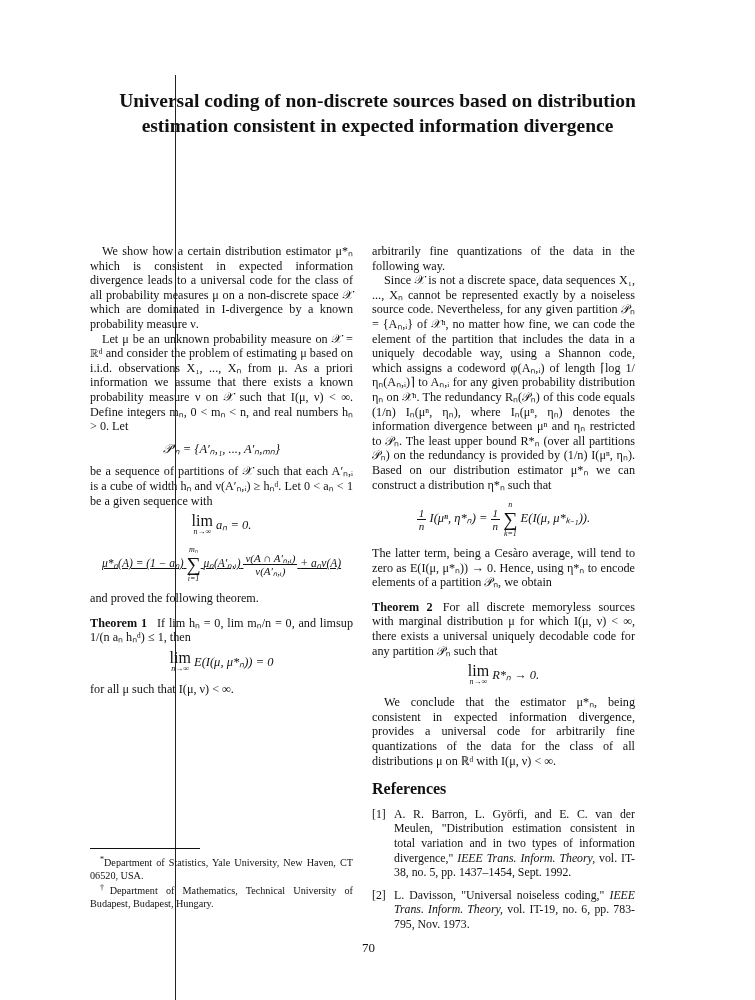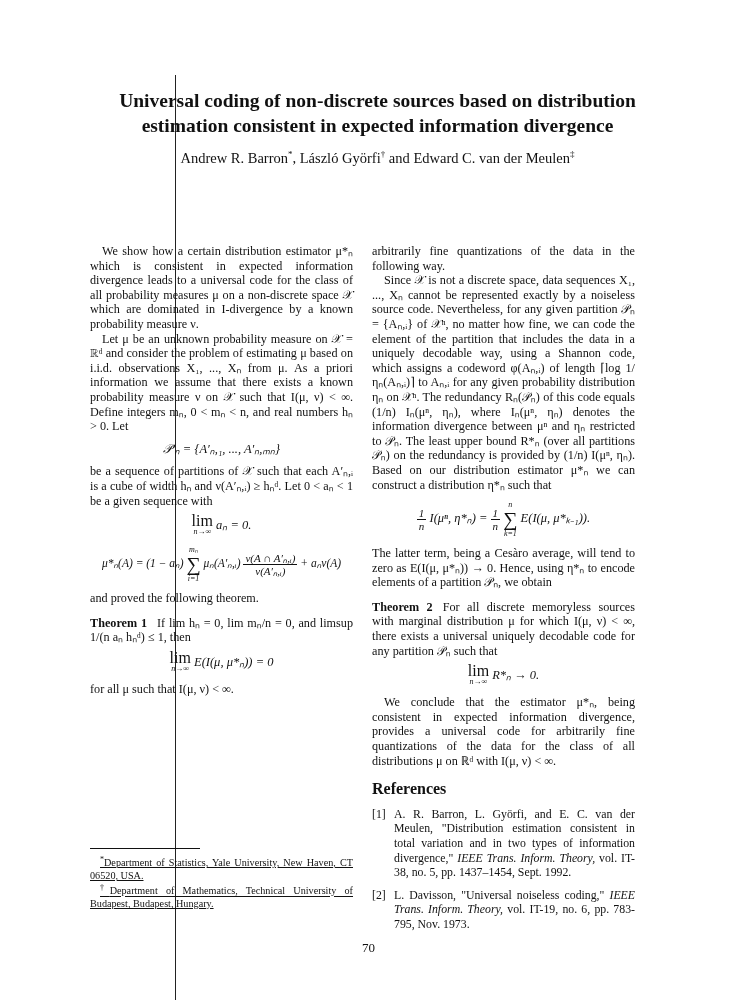--- a/index.html
+++ b/index.html
@@ -42,21 +42,20 @@
     .frac { display: inline-block; vertical-align: middle; text-align: center; font-size: 11px; line-height: 12px; }
     .frac .num { display: block; border-bottom: 1px solid #111; padding: 0 2px; }
     .frac .den { display: block; padding: 0 2px; }
     .sum { display: inline-block; vertical-align: middle; text-align: center; font-size: 8px; line-height: 9px; font-style: italic; }
     .sum .sig { display: block; font-size: 20px; line-height: 20px; font-style: normal; }
     .thm-head { font-weight: bold; margin-right: 10px; }
     .footnotes {
       position: absolute; left: 90px; top: 848px; width: 263px;
       font-family: "Liberation Serif", serif; font-size: 10.2px; line-height: 12.5px;
       text-align: justify;
-      text-decoration: underline;
     }
     .footnotes .rule { width: 110px; height: 1px; background: #111; margin-bottom: 5px; }
     .footnotes p { margin: 0; text-indent: 10px; }
     .refs-head {
       font-weight: bold; font-size: 16px; margin: 14px 0 10px 0;
       font-family: "Liberation Serif", serif;
     }
     .ref { display: flex; margin-bottom: 8px; font-size: 11.8px; line-height: 14.6px; }
     .ref .num { width: 22px; flex: none; }
     .ref .body { flex: 1; text-align: justify; }
@@ -71,37 +70,34 @@
 
 <div class="page">
 
   <div class="scanline"></div>
 
   <div class="title">
     <div>Universal coding of non-discrete sources based on distribution</div>
     <div>estimation consistent in expected information divergence</div>
   </div>
 
-  <div class="authors">
-    <span>Andrew R. Barron</span><sup>*</sup><span>, </span><span>László Györfi</span><sup>†</sup><span> and </span><span>Edward C. van der Meulen</span><sup>‡</sup>
-  </div>
 
   <div class="col left">
     <p>We show how a certain distribution estimator μ*ₙ which is consistent in expected information divergence leads to a universal code for the class of all probability measures μ on a non-discrete space 𝒳 which are dominated in I-divergence by a known probability measure ν.</p>
     <p>Let μ be an unknown probability measure on 𝒳 = ℝᵈ and consider the problem of estimating μ based on i.i.d. observations X₁, ..., Xₙ from μ. As a priori information we assume that there exists a known probability measure ν on 𝒳 such that I(μ, ν) &lt; ∞. Define integers mₙ, 0 &lt; mₙ &lt; n, and real numbers hₙ &gt; 0. Let</p>
     <div class="eq">𝒫′ₙ = {A′ₙ,₁, ..., A′ₙ,ₘₙ}</div>
     <p class="noindent">be a sequence of partitions of 𝒳 such that each A′ₙ,ᵢ is a cube of width hₙ and ν(A′ₙ,ᵢ) ≥ hₙᵈ. Let 0 &lt; aₙ &lt; 1 be a given sequence with</p>
     <div class="eq">
       <span class="lim">
         <span class="top">lim</span>
         <span class="sub">n→∞</span>
       </span>
       <span>aₙ = 0.</span>
     </div>
-    <div class="eq" style="font-size:11.5px;">
+    <div class="eq" style="font-size:11.5px;text-decoration:underline;">
       <span>μ*ₙ(A) = (1 − aₙ)</span>
       <span class="sum">
         <span>mₙ</span>
         <span class="sig">∑</span>
         <span>i=1</span>
       </span>
       <span>μₙ(A′ₙ,ᵢ)</span>
       <span class="frac">
         <span class="num">ν(A ∩ A′ₙ,ᵢ)</span>
         <span class="den">ν(A′ₙ,ᵢ)</span>

